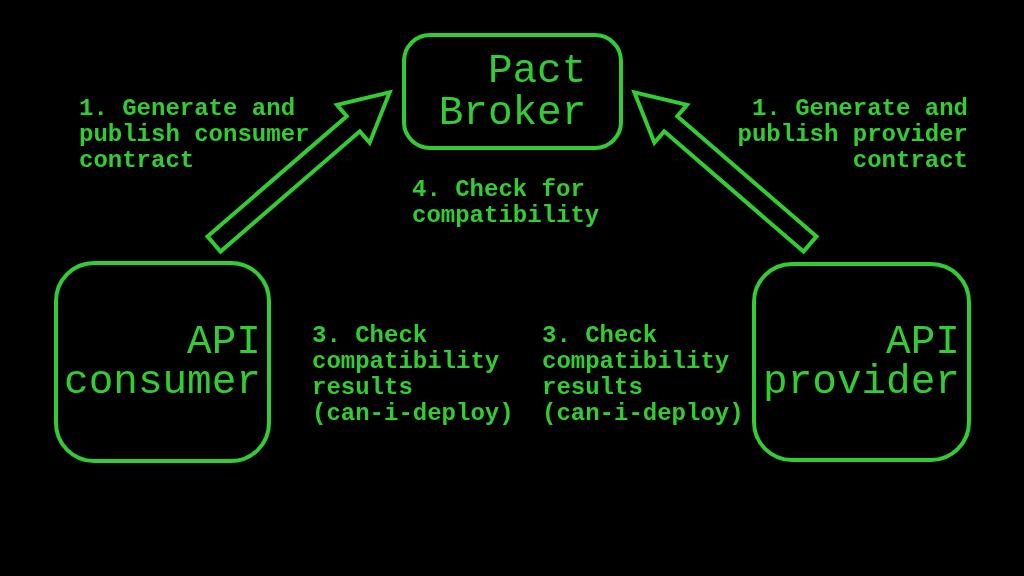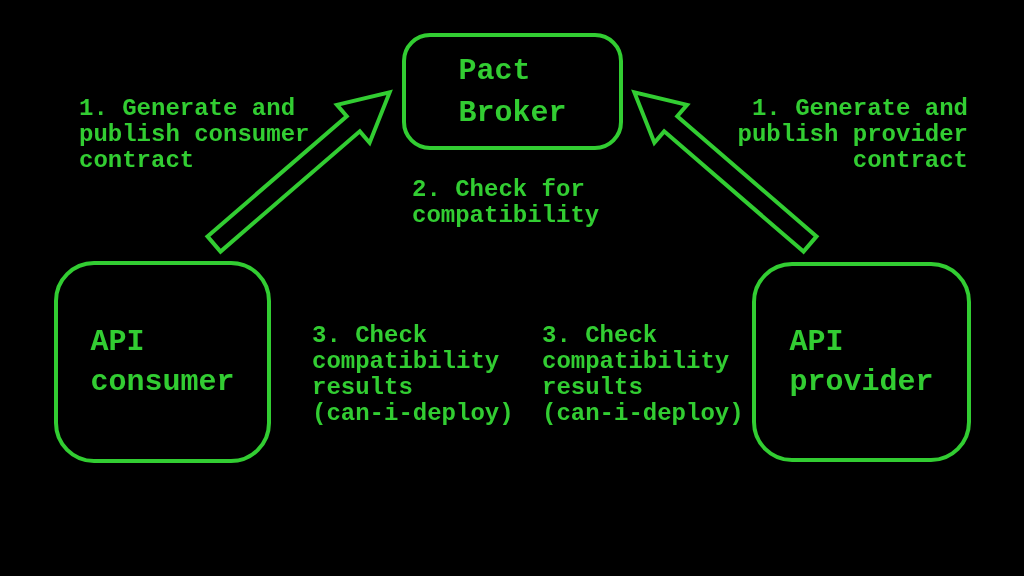--- a/index.html
+++ b/index.html
@@ -34,24 +34,24 @@
     stroke-linejoin: miter;
   }
   .node {
     position: absolute;
     box-sizing: border-box;
     border: 4px solid var(--accent);
     background: var(--bg);
     display: flex;
     align-items: center;
     justify-content: center;
-    text-align: left;
+    text-align: right;
     white-space: pre;
-    font-size: 30px;
-    font-weight: 700;
+    font-size: 41px;
+    font-weight: 400;
   }
   .node-broker {
     left: 402px;
     top: 33px;
     width: 221px;
     height: 117px;
     border-radius: 28px;
     line-height: 42px;
   }
   .node-consumer {
@@ -114,21 +114,21 @@
   </div>
 
   <div class="step-label label-step1-consumer">1. Generate and
 publish consumer
 contract</div>
 
   <div class="step-label label-step1-provider">1. Generate and
 publish provider
 contract</div>
 
-  <div class="step-label label-step2">2. Check for
+  <div class="step-label label-step2">4. Check for
 compatibility</div>
 
   <div class="step-label label-step3-left">3. Check
 compatibility
 results
 (can-i-deploy)</div>
 
   <div class="step-label label-step3-right">3. Check
 compatibility
 results

